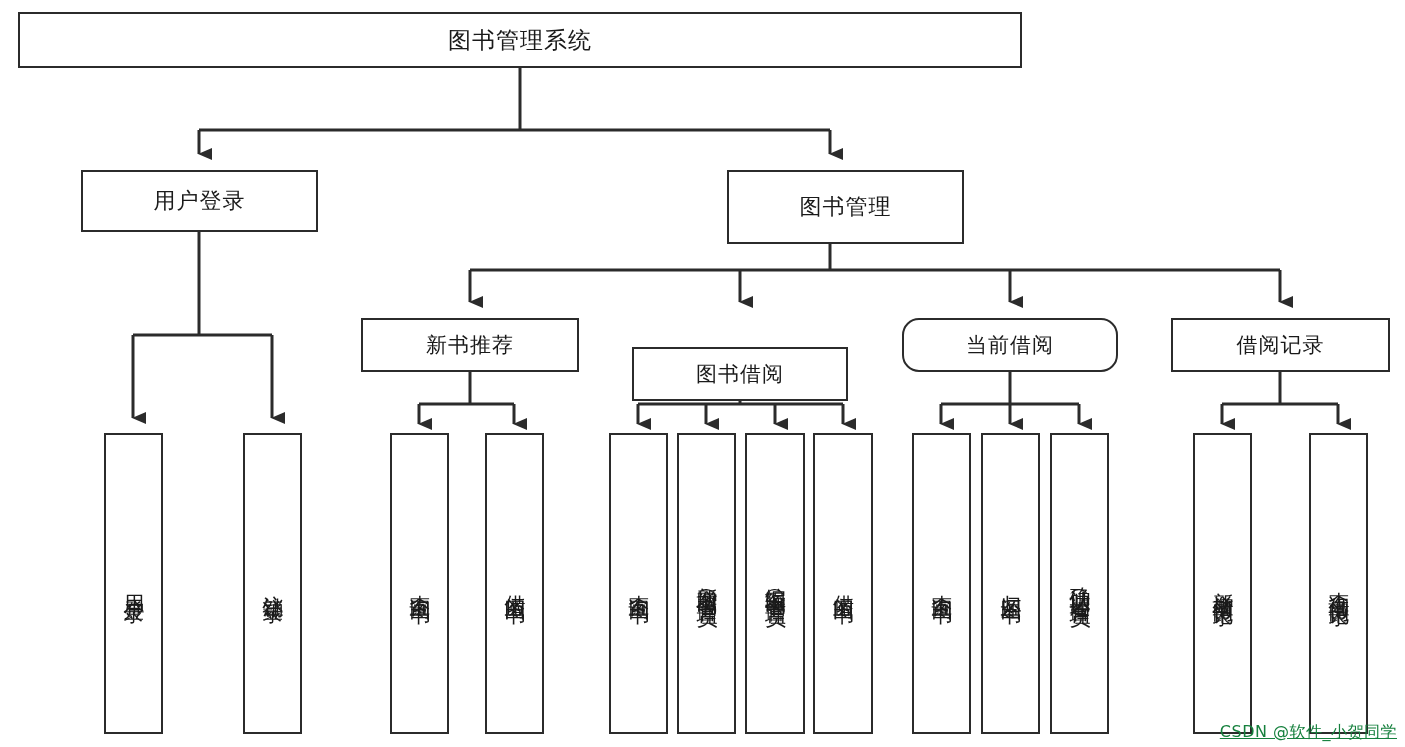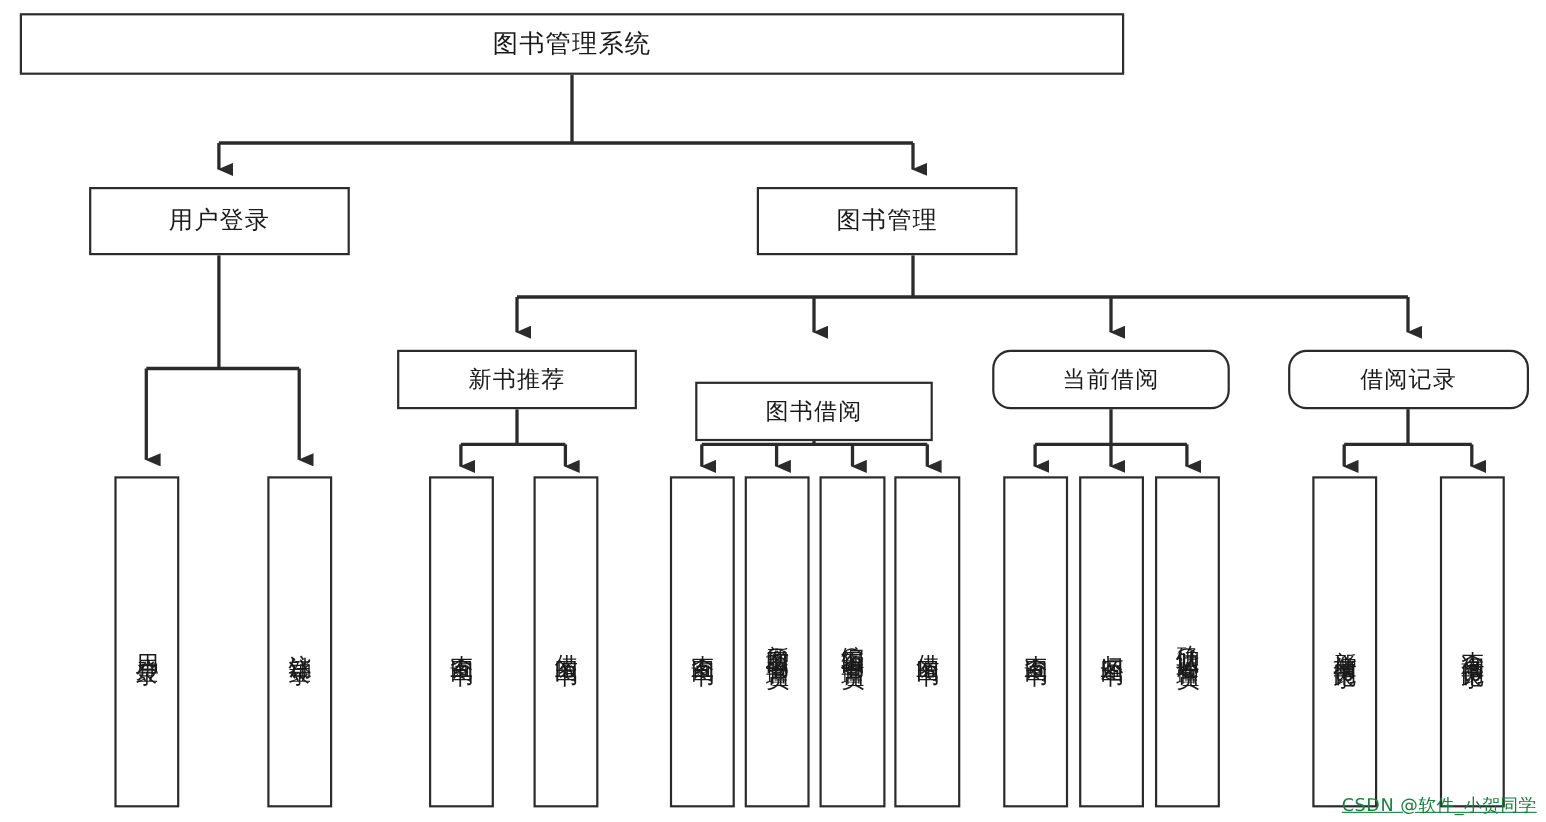--- a/index.html
+++ b/index.html
@@ -125,34 +125,34 @@
     </g>
   </svg>
 
   <div class="node root" style="left:18px; top:12px; width:1004px; height:56px;">
     <span class="label">图书管理系统</span>
   </div>
 
   <div class="node level1" style="left:81px; top:170px; width:237px; height:62px;">
     <span class="label">用户登录</span>
   </div>
-  <div class="node level1" style="left:688px; top:170px; width:237px; height:62px;">
+  <div class="node level1" style="left:727px; top:170px; width:237px; height:74px;">
     <span class="label">图书管理</span>
   </div>
 
   <div class="node level2" style="left:361px; top:318px; width:218px; height:54px;">
     <span class="label">新书推荐</span>
   </div>
   <div class="node level2" style="left:632px; top:318px; width:216px; height:54px;margin-top:29px;">
     <span class="label">图书借阅</span>
   </div>
   <div class="node level2" style="left:902px; top:318px; width:216px; height:54px;border-radius:17px;">
     <span class="label">当前借阅</span>
   </div>
-  <div class="node level2" style="left:1171px; top:318px; width:219px; height:54px;border-radius:17px;">
+  <div class="node level2" style="left:1171px; top:318px; width:219px; height:54px;">
     <span class="label">借阅记录</span>
   </div>
 
   <div class="node vertical" style="left:104px; top:433px; width:59px; height:301px;">
     <span class="label">用户登录</span>
   </div>
   <div class="node vertical" style="left:243px; top:433px; width:59px; height:301px;">
     <span class="label">注销登录</span>
   </div>
 

